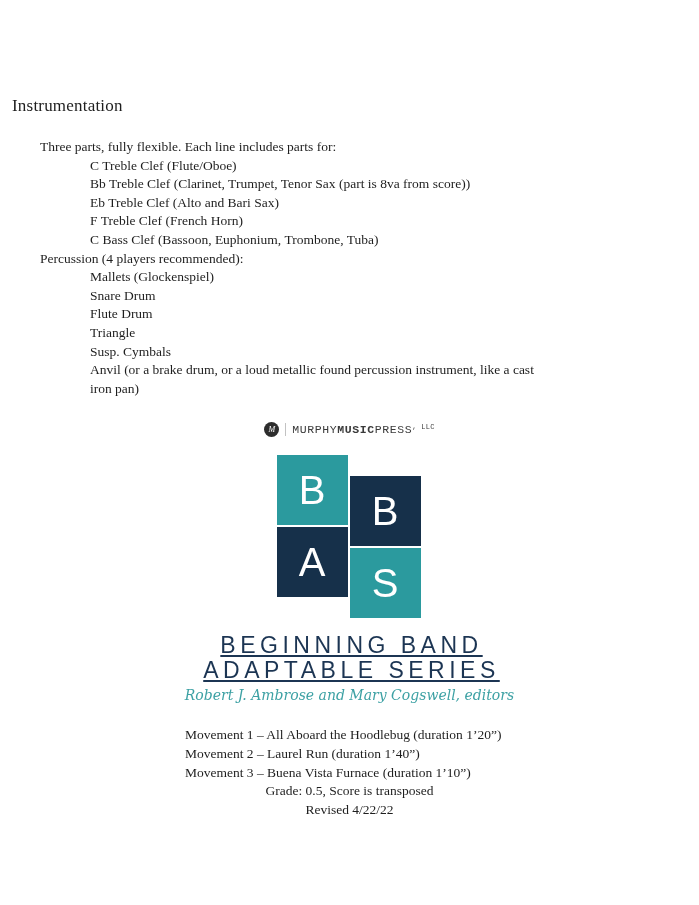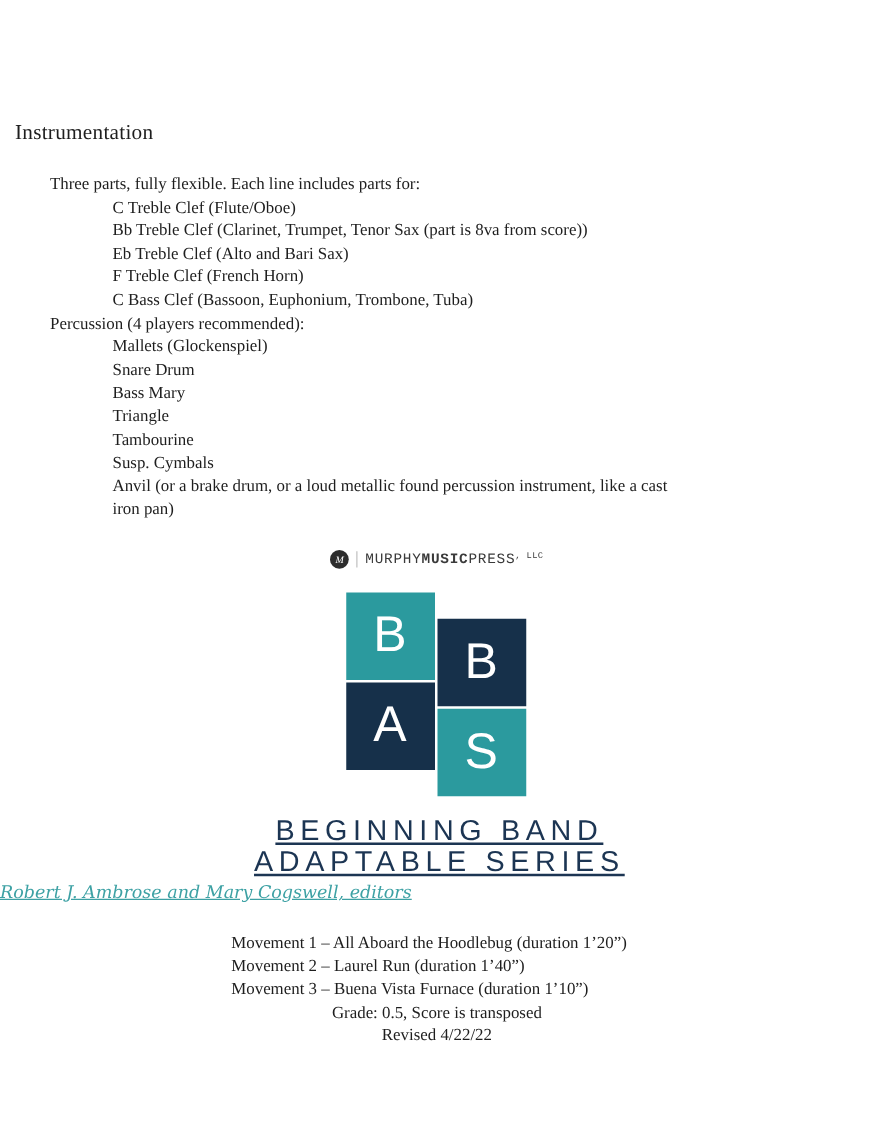--- a/index.html
+++ b/index.html
@@ -100,22 +100,21 @@
   }
   .series-line.first { margin-top: 14px; }
 
   .editors-line {
     margin-top: 4px;
     font-family: "DejaVu Serif", "Liberation Serif", serif;
     font-style: italic;
     font-size: 14px;
     line-height: 16px;
     color: #3da1a4;
-    text-align: left;
-    text-decoration: underline;
+    text-align: center;
   }
 
   .movements-block {
     margin-top: 23px;
     font-size: 13.5px;
     line-height: 18.6px;
   }
   .mv-list { width: fit-content; margin: 0 auto 0 185px; text-align: left; }
   .mv-line { white-space: pre; }
   .grade-line, .revised-line { text-align: center; }
@@ -131,23 +130,22 @@
 
   <div class="body-line indent-0">Three parts, fully flexible. Each line includes parts for:</div>
       <div class="body-line indent-1">C Treble Clef (Flute/Oboe)</div>
       <div class="body-line indent-1">Bb Treble Clef (Clarinet, Trumpet, Tenor Sax (part is 8va from score))</div>
       <div class="body-line indent-1">Eb Treble Clef (Alto and Bari Sax)</div>
       <div class="body-line indent-1">F Treble Clef (French Horn)</div>
       <div class="body-line indent-1">C Bass Clef (Bassoon, Euphonium, Trombone, Tuba)</div>
       <div class="body-line indent-0">Percussion (4 players recommended):</div>
       <div class="body-line indent-1">Mallets (Glockenspiel)</div>
       <div class="body-line indent-1">Snare Drum</div>
-      <div class="body-line indent-1">Bass Mary</div>
+      <div class="body-line indent-1">Flute Drum</div>
       <div class="body-line indent-1">Triangle</div>
-      <div class="body-line indent-1">Tambourine</div>
       <div class="body-line indent-1">Susp. Cymbals</div>
       <div class="body-line indent-1">Anvil (or a brake drum, or a loud metallic found percussion instrument, like a cast</div>
       <div class="body-line indent-1">iron pan)</div>
     </div>
 
   <div class="logo-block">
 
     <div class="murphy-row">
       <span class="monogram-circle">
         <span>M</span>

